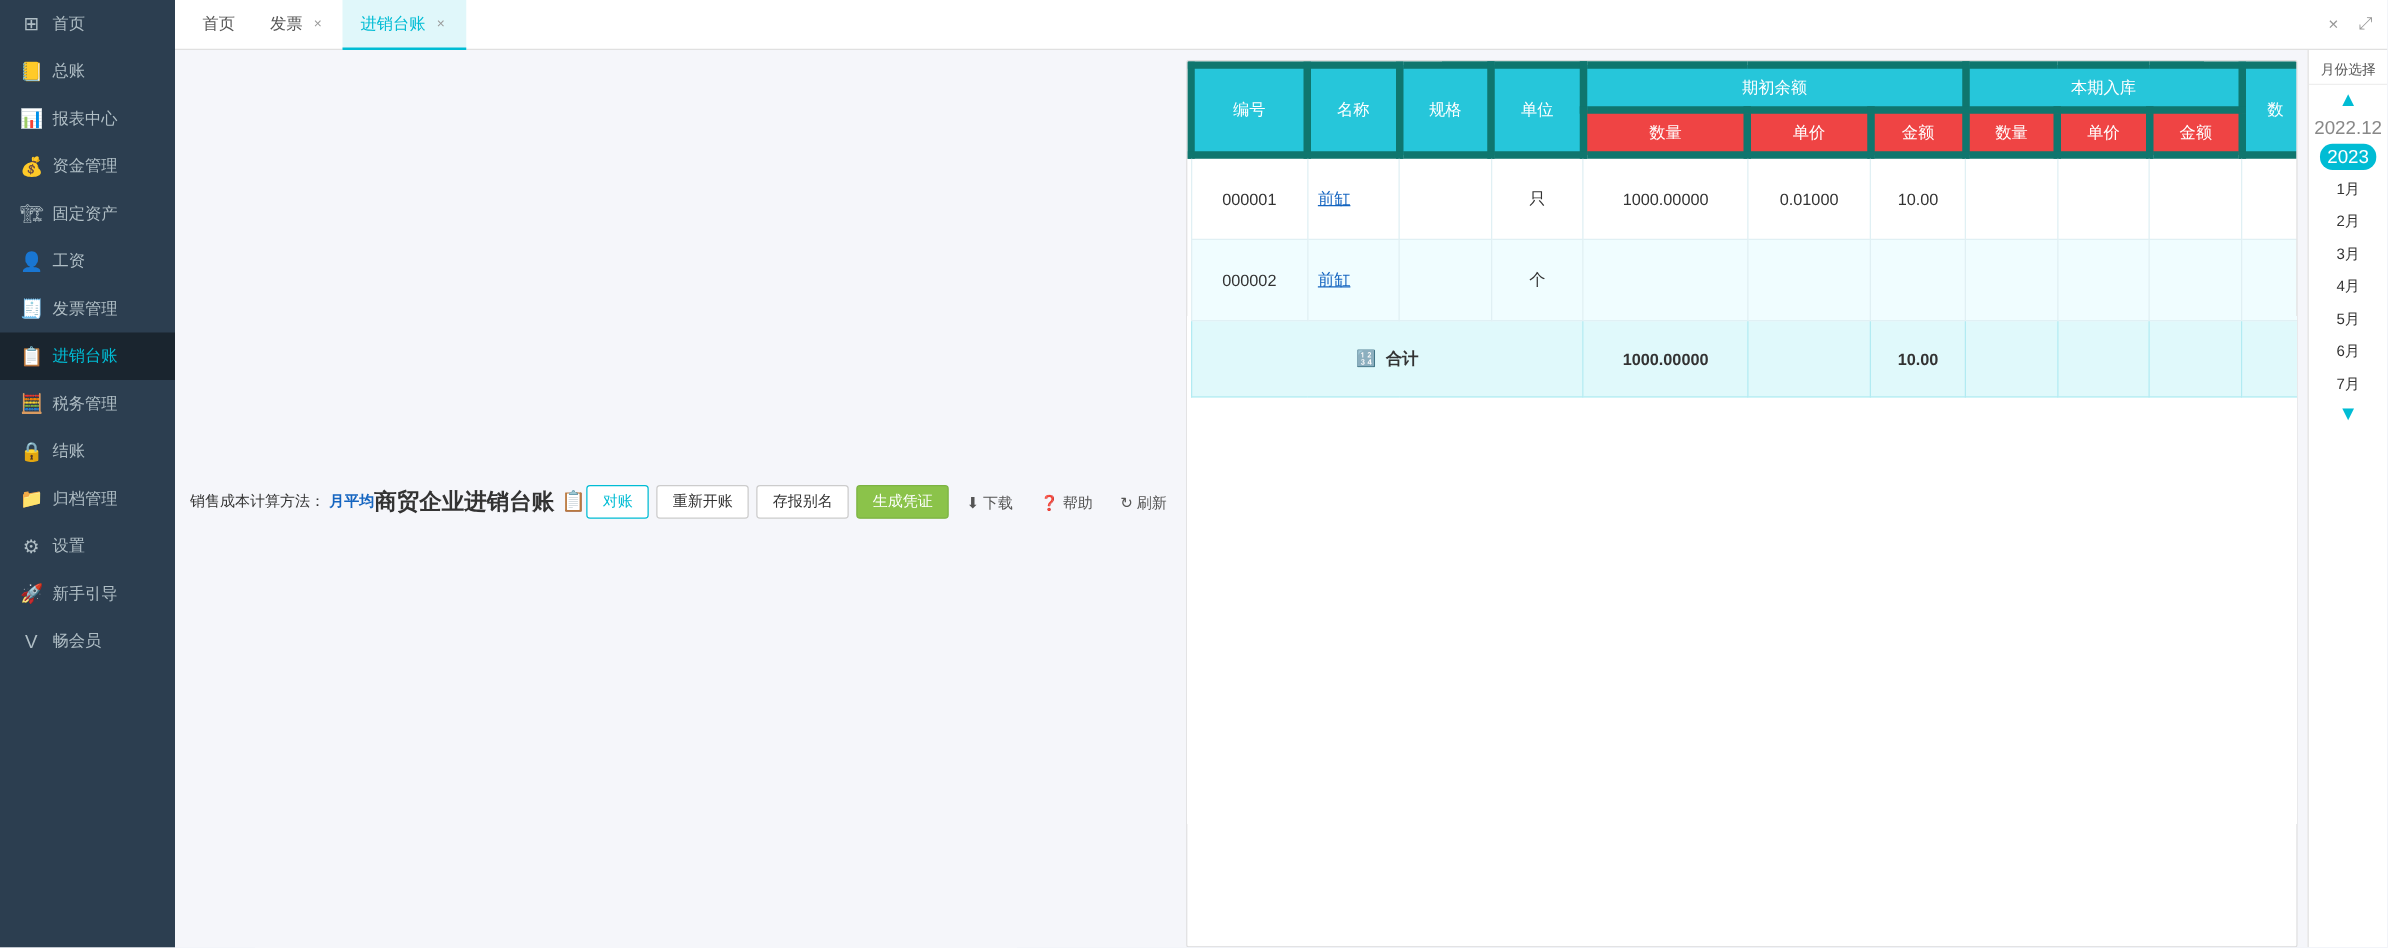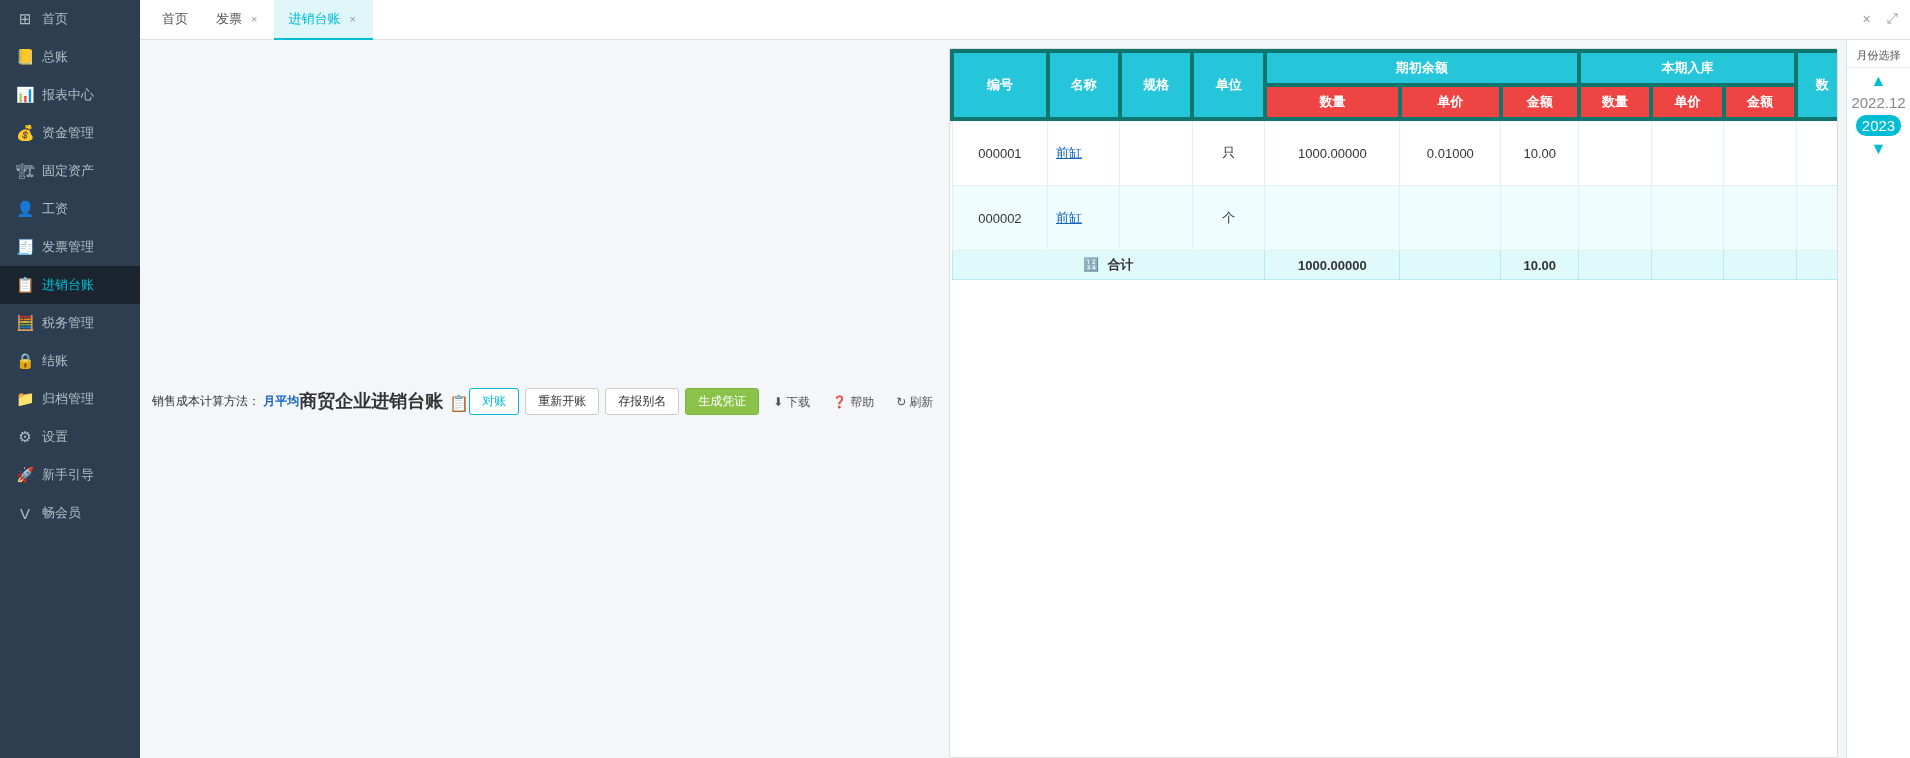--- a/index.html
+++ b/index.html
@@ -104,21 +104,21 @@
     }
     .toolbar-left {
       font-size: 12px;
       color: #555;
     }
     .toolbar-center {
       font-size: 18px;
       font-weight: bold;
       color: #333;
       display: flex;
-      align-items: flex-end;
+      align-items: center;
       gap: 6px;
     }
     .toolbar-center .page-icon {
       color: #00bcd4;
       font-size: 16px;
     }
     .toolbar-right {
       display: flex;
       align-items: flex-end;
       gap: 6px;
@@ -171,44 +171,44 @@
       background: #26c6da;
       color: #fff;
     }
     thead tr.header-row-2 {
       background: #ef4444;
       color: #fff;
     }
     thead th {
       padding: 6px 8px;
       text-align: center;
-      font-weight: bold;
+      font-weight: normal;
       font-size: 13px;
-      border: 4px solid #0f766e;
+      border: 6px solid #0f766e;
       white-space: nowrap;
     }
     tbody tr {
       background: #fff;
       border-bottom: 1px solid #e8f5f7;
     }
     tbody tr:nth-child(even) { background: #f0fdff; }
     tbody td {
       padding: 23px 8px;
       text-align: center;
       font-size: 13px;
       border: 1px solid #e0f0f4;
       color: #333;
       margin-left: 44px;
     }
     tbody td.left { text-align: left; }
     tfoot tr {
       background: #e0f9fb;
     }
     tfoot td {
-      padding: 5px 8px;
+      padding: 21px 8px;
       font-size: 13px;
       border: 1px solid #b2ebf2;
       text-align: center;
       color: #333;
       font-weight: bold;
     }
     .total-icon { color: #f39c12; margin-right: 4px; }
 
     
     .month-panel {
@@ -469,20 +469,29 @@
           </tfoot>
         </table>
       </div>
     </div>
 
     <div class="month-panel">
       <div class="month-panel-title">月份选择</div>
       <div class="nav-arrow">▲</div>
       <div class="year-label">2022.12</div>
       <div class="year-label current-year">2023</div>
+      <div id="current-year-months">
+          <div class="month-item">1月</div>
+          <div class="month-item">2月</div>
+          <div class="month-item">3月</div>
+          <div class="month-item">4月</div>
+          <div class="month-item">5月</div>
+          <div class="month-item">6月</div>
+          <div class="month-item">7月</div>
+        </div>
       <div class="nav-arrow">▼</div>
     </div>
   </div>
 </div>
 
 <div class="window-controls">
   <button class="win-btn">×</button>
   <button class="win-btn">⤢</button>
 </div>
 

